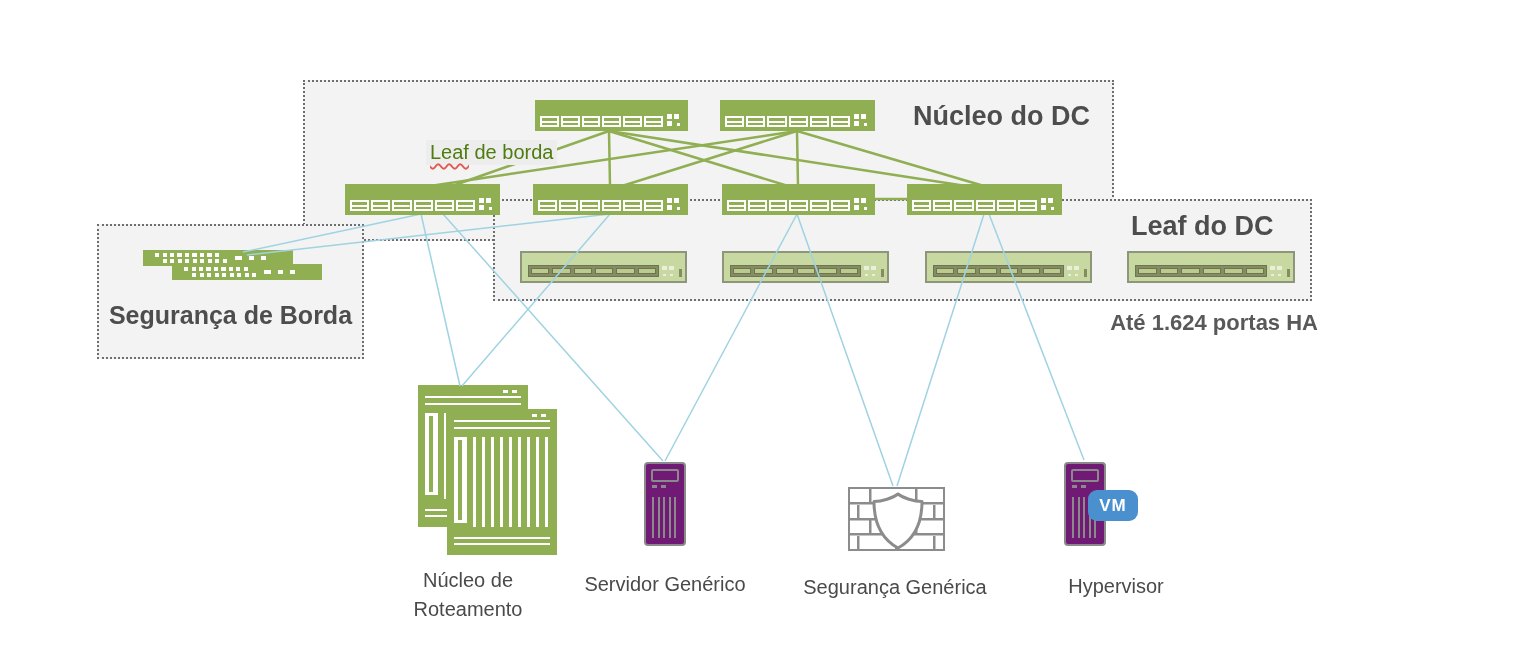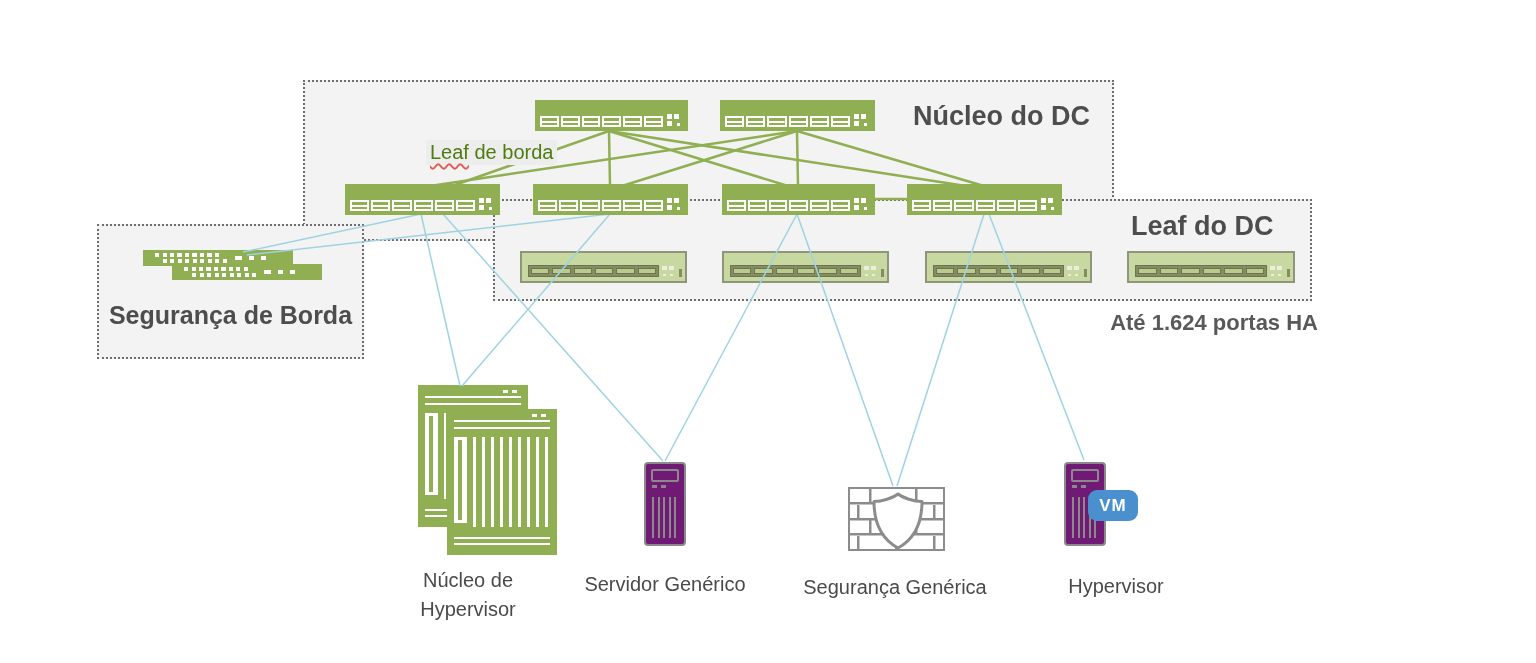--- a/index.html
+++ b/index.html
@@ -280,18 +280,18 @@
       </div>
     <div class="dots"></div>
   </div>
 
   <div class="lbl lbl-core">Núcleo do DC</div>
   <div class="lbl lbl-sec">Segurança de Borda</div>
   <div class="lbl lbl-leafdc">Leaf do DC</div>
   <div class="lbl lbl-leafborda"><span class="squig">Leaf</span><span> de borda</span></div>
   <div class="lbl lbl-ate">Até 1.624 portas HA</div>
 
-  <div class="devlbl lbl-router">Núcleo de Hypervisor</div>
+  <div class="devlbl lbl-router">Núcleo de Roteamento</div>
   <div class="devlbl lbl-fwall">Segurança Genérica</div>
   <div class="devlbl lbl-server">Servidor Genérico</div>
   <div class="devlbl lbl-hyper">Hypervisor</div>
 
 </div>
 
 </body></html>

